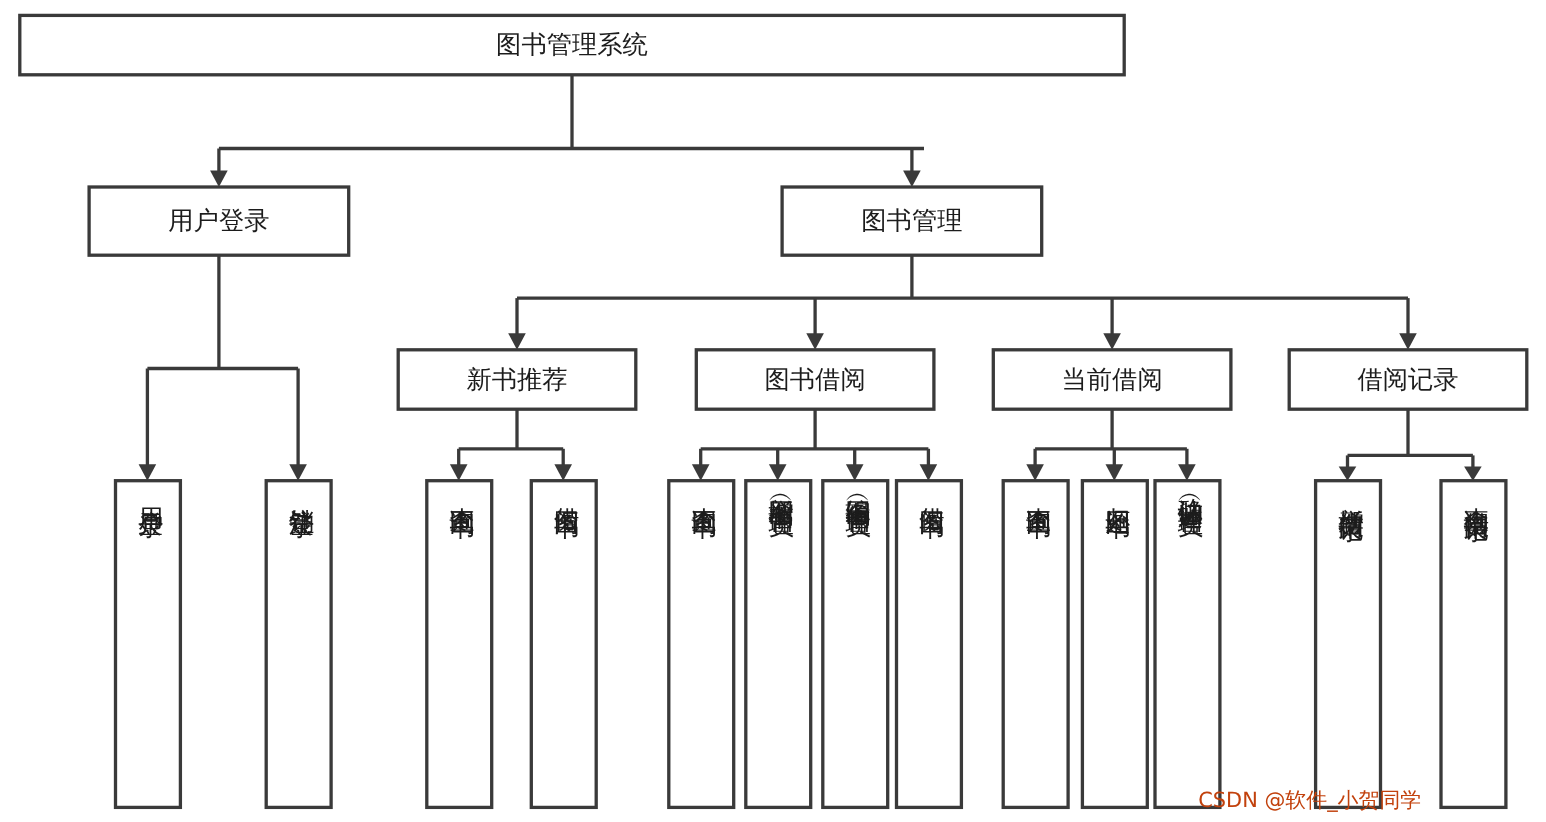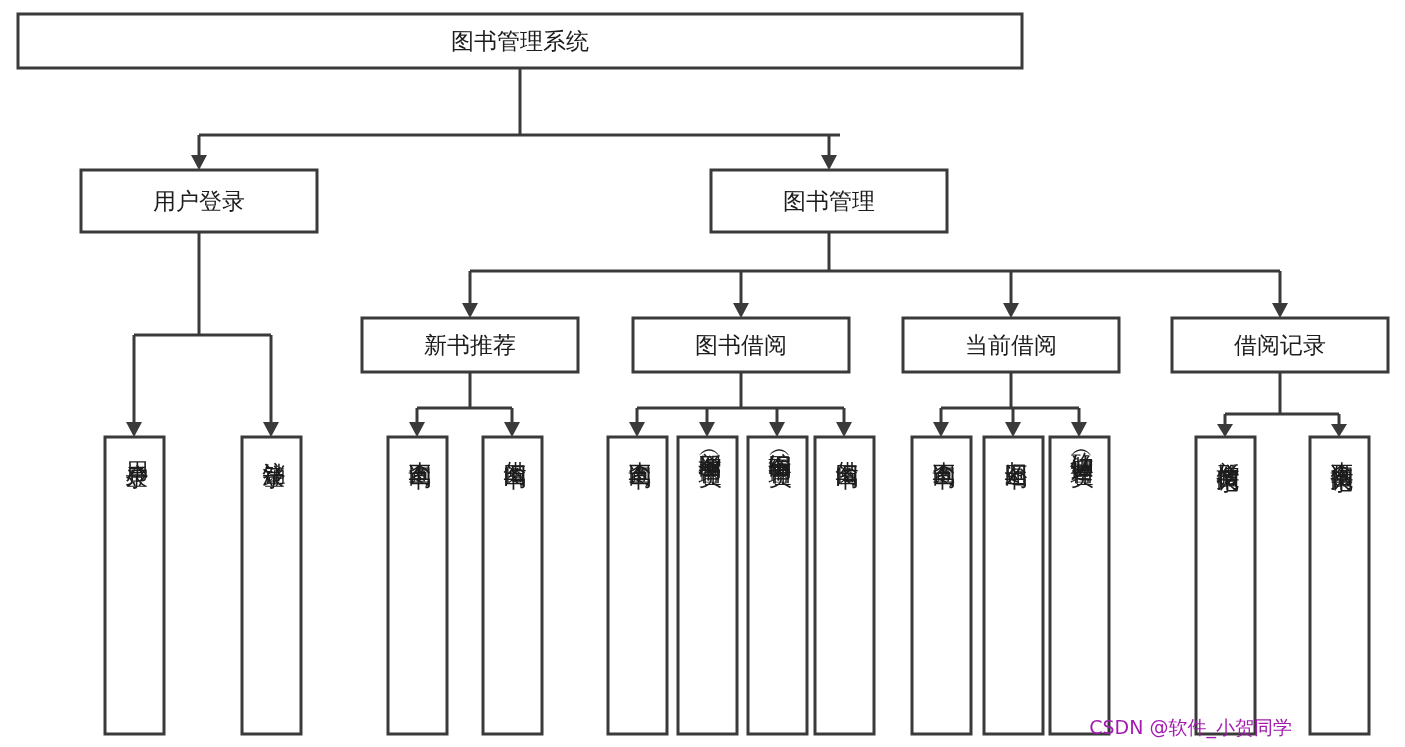--- a/index.html
+++ b/index.html
@@ -56,21 +56,21 @@
     writing-mode: vertical-rl;
     glyph-orientation-vertical: 0;
     letter-spacing: 2px;
   }
   .watermark {
     position: absolute;
     right: 12px;
     bottom: 6px;
     font-family: "DejaVu Sans", "Liberation Sans", sans-serif;
     font-size: 19px;
-    color: #a21caf;
+    color: #c2410c;
     white-space: nowrap;
     pointer-events: none;
   }
 </style>
 </head>
 <body>
 
 <div id="diagram-root">
   <svg class="canvas" viewBox="0 0 1405 747" xmlns="http://www.w3.org/2000/svg">
 

